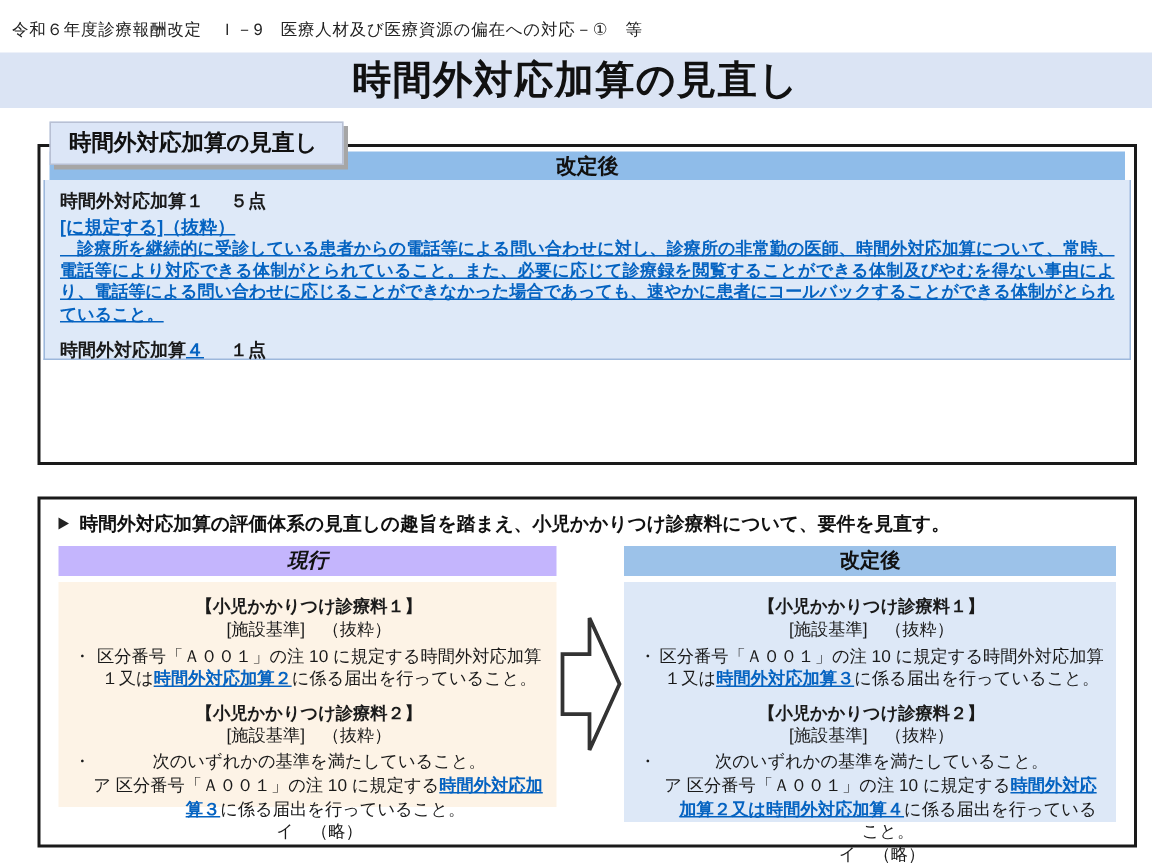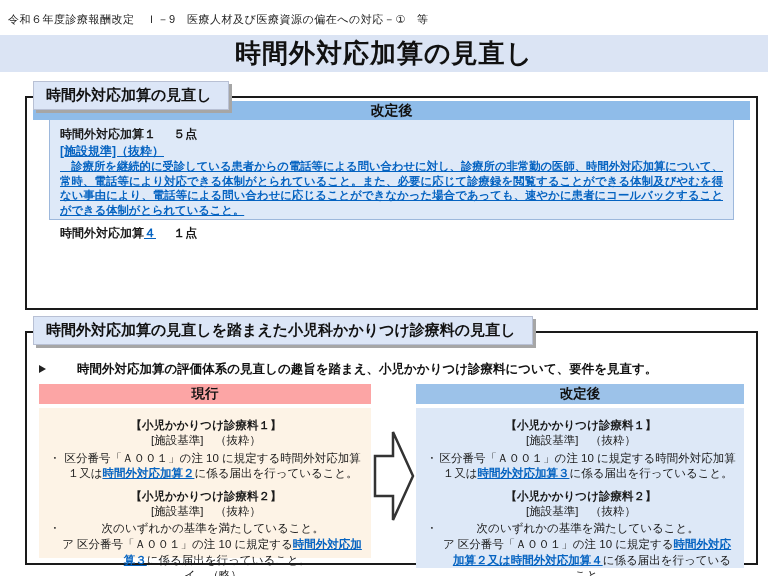--- a/index.html
+++ b/index.html
@@ -34,37 +34,37 @@
     position: absolute; top: -17px; left: 6px;
     background: #dce6f7;
     border: 1px solid #b8c0d4;
     box-shadow: 3px 3px 0 #a6a6a6;
     padding: 4px 16px 4px 12px;
     font-size: 15px; font-weight: bold; color: #111;
     white-space: nowrap; z-index: 3;
   }
 
   .bullet-row { display: flex; margin: 14px 8px 4px 10px; }
-  .sec2 .bullet-row { margin-top: 28px; gap: 24px; }
+  .sec2 .bullet-row { margin-top: 8px; }
   .arrow-bullet {
     width: 0; height: 0; margin: 4px 7px 0 2px; flex: 0 0 auto;
     border-top: 4.5px solid transparent;
     border-bottom: 4.5px solid transparent;
     border-left: 7px solid #222;
   }
   .bullet-row p { font-size: 12.5px; line-height: 1.38; font-weight: bold; color: #111; }
 
   .tbl-header {
     margin: 3px 6px 0 6px; height: 19px;
     background: #8fbce9;
     display: flex; align-items: center; justify-content: center;
     font-size: 14px; font-weight: bold; color: #111;
   }
   .tbl-body {
-    margin: 0 22px; height: 100px;
+    margin: 0 2px; height: 120px;
     background: #dee9f8;
     border: 1px solid #9db8dc; border-top: none;
     padding: 7px 10px 4px 10px;
     font-size: 12px; line-height: 1.25;
   }
   .row { margin-bottom: 2px; }
   .row .nm { display: inline-block; min-width: 96px; font-weight: bold; }
   .row .pt { display: inline-block; margin-left: 14px; font-weight: bold; }
   .row.gap-above { margin-top: 8px; }
   .link { color: #0563c1; text-decoration: underline; font-weight: bold; }
@@ -75,21 +75,21 @@
   .col-left  { width: 332px; flex: 0 0 auto; }
   .col-right { flex: 1 1 auto; }
   .arrow-holder {
     width: 45px; flex: 0 0 auto;
     display: flex; align-items: center; justify-content: center;
   }
   .col-header {
     height: 20px; display: flex; align-items: center; justify-content: center;
     font-size: 13.5px; font-weight: bold; color: #111;
   }
-  .hdr-peach { background: #fca5a5; }
+  .hdr-peach { background: #c4b5fd; font-style: italic; }
   .hdr-blue  { background: #9cc2e9; }
   .col-body {
     margin-top: 4px; padding: 8px 8px 6px 10px;
     font-size: 11.5px; line-height: 1.32; text-align: center;
   }
   .body-peach { background: #fdf3e6; height: 150px; }
   .body-blue  { background: #dde8f7; height: 160px; }
   .blk-title { font-weight: bold; margin-top: 2px; }
   .blk-sub { margin-bottom: 2px; }
   .li { display: flex; margin: 1px 0; }
@@ -112,31 +112,30 @@
   <div class="chip">時間外対応加算の見直し</div>
 
 
   <div class="tbl-header">改定後</div>
 
   <div class="tbl-body">
     <div class="row">
       <span class="nm">時間外対応加算１</span>
       <span class="pt">５点</span>
     </div>
-    <div class="link criteria-label">[施設規準]（抜粋）</div>
+    <div class="link criteria-label">[に規定する]（抜粋）</div>
     <p class="link criteria">　診療所を継続的に受診している患者からの電話等による問い合わせに対し、診療所の非常勤の医師、時間外対応加算について、常時、電話等により対応できる体制がとられていること。また、必要に応じて診療録を閲覧することができる体制及びやむを得ない事由により、電話等による問い合わせに応じることができなかった場合であっても、速やかに患者にコールバックすることができる体制がとられていること。</p>
     <div class="row">
       <span class="nm"><span>時間外対応加算</span><span class="link">４</span></span>
       <span class="pt">１点</span>
     </div>
   </div>
 </section>
 
 <section class="box sec2">
-  <div class="chip">時間外対応加算の見直しを踏まえた小児科かかりつけ診療料の見直し</div>
 
   <div class="bullet-row">
     <span class="arrow-bullet"></span>
     <p>時間外対応加算の評価体系の見直しの趣旨を踏まえ、小児かかりつけ診療料について、要件を見直す。</p>
   </div>
 
   <div class="cols">
 
     <div class="col-left">
       <div class="col-header hdr-peach">現行</div>

